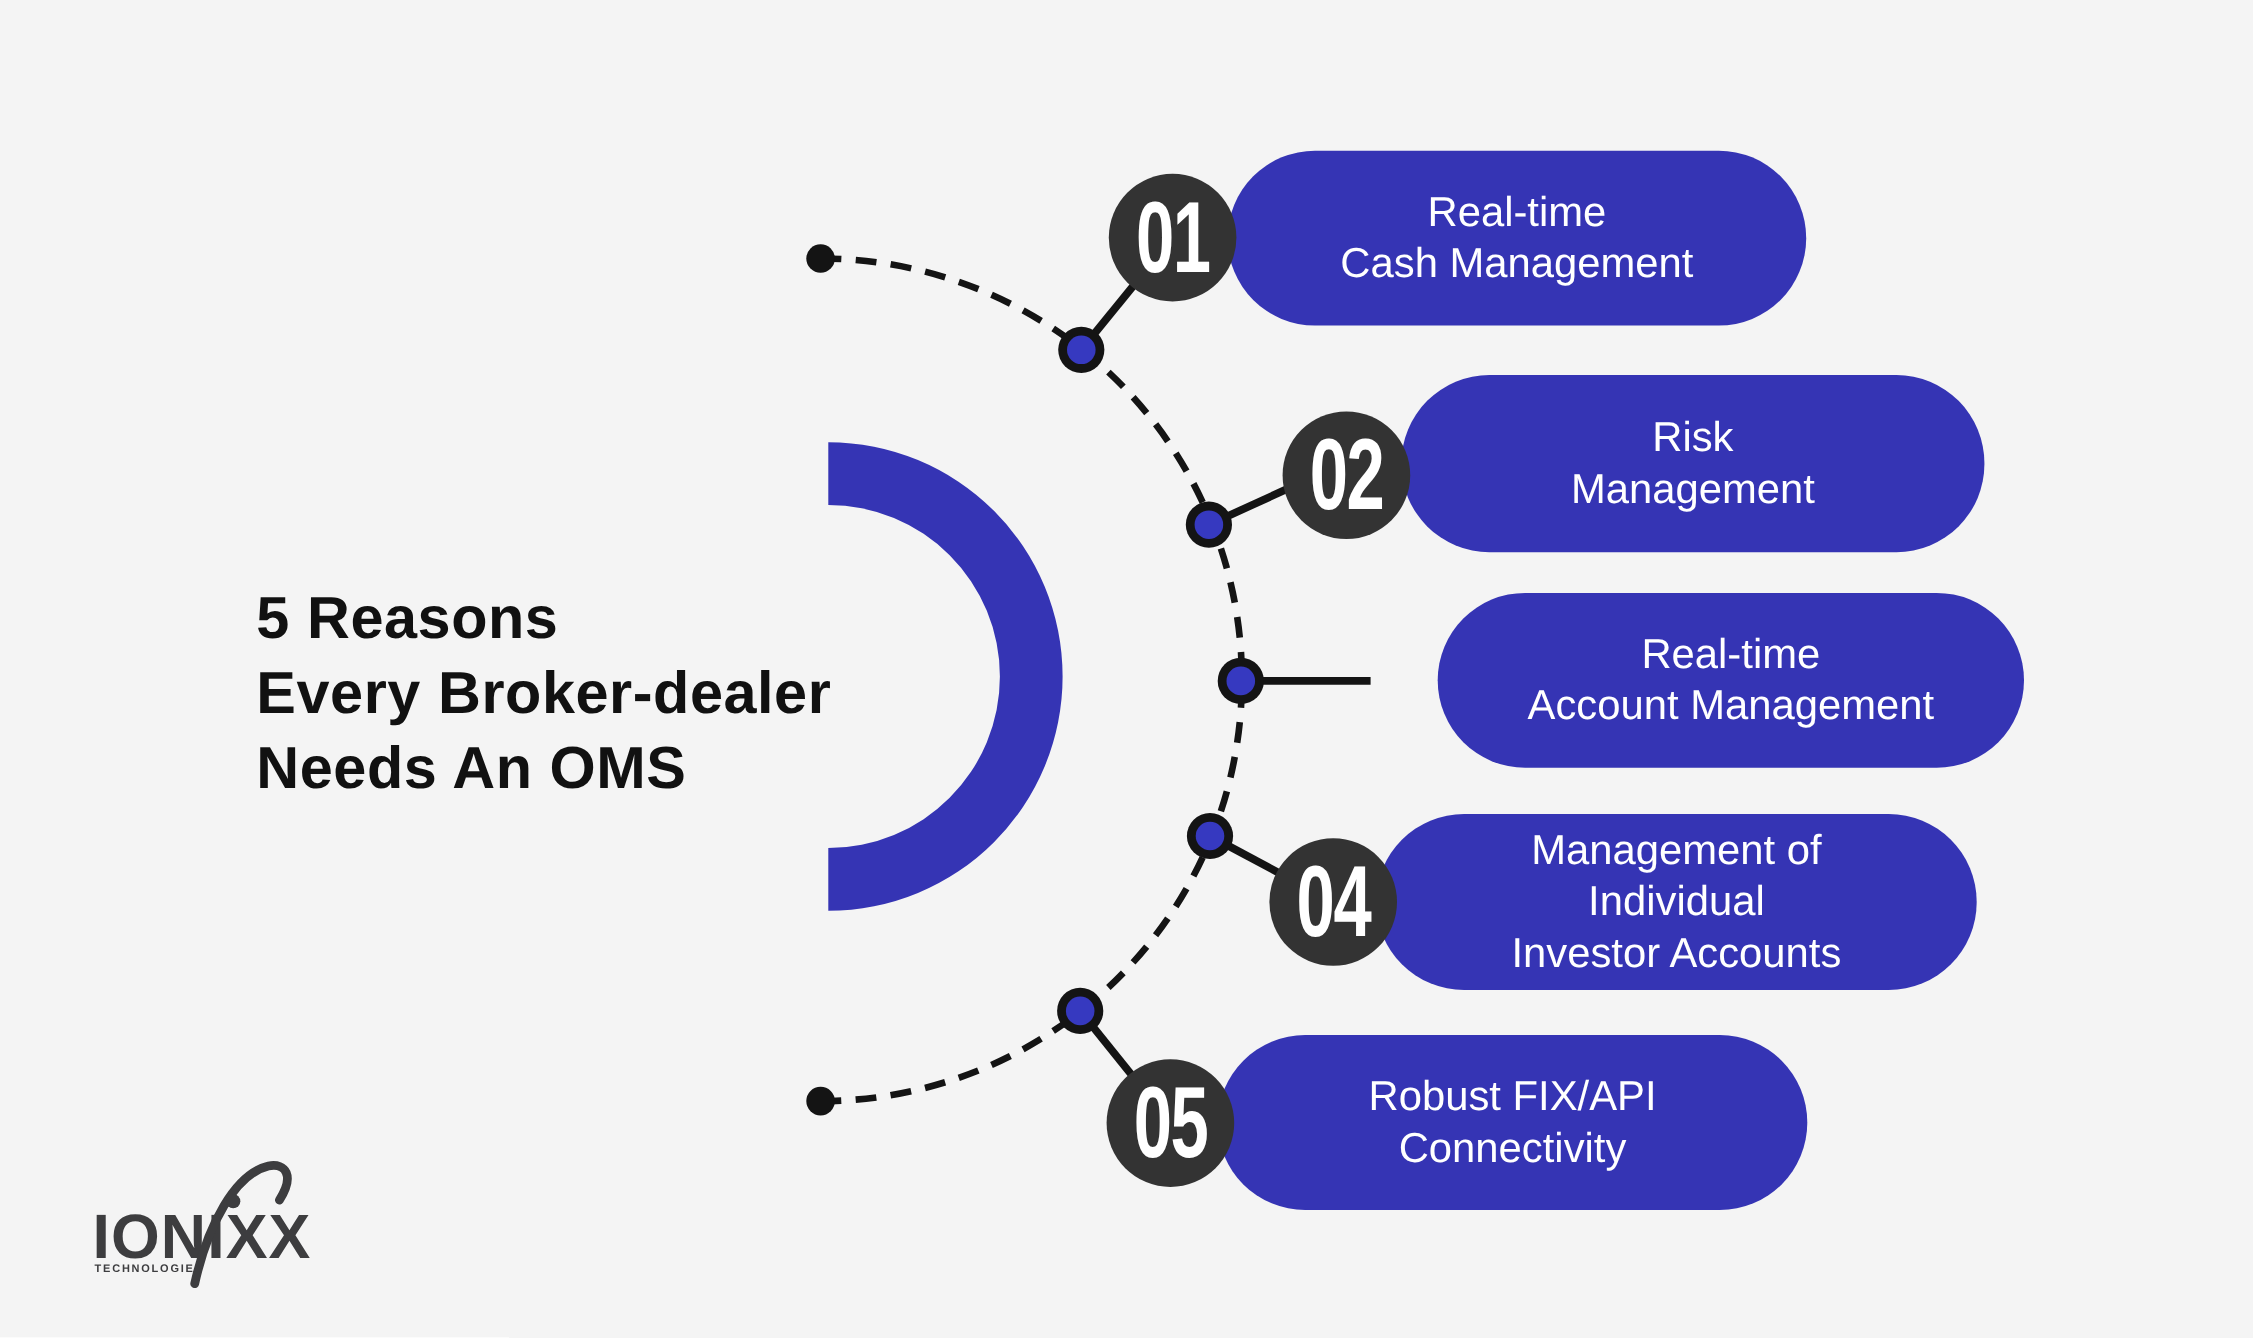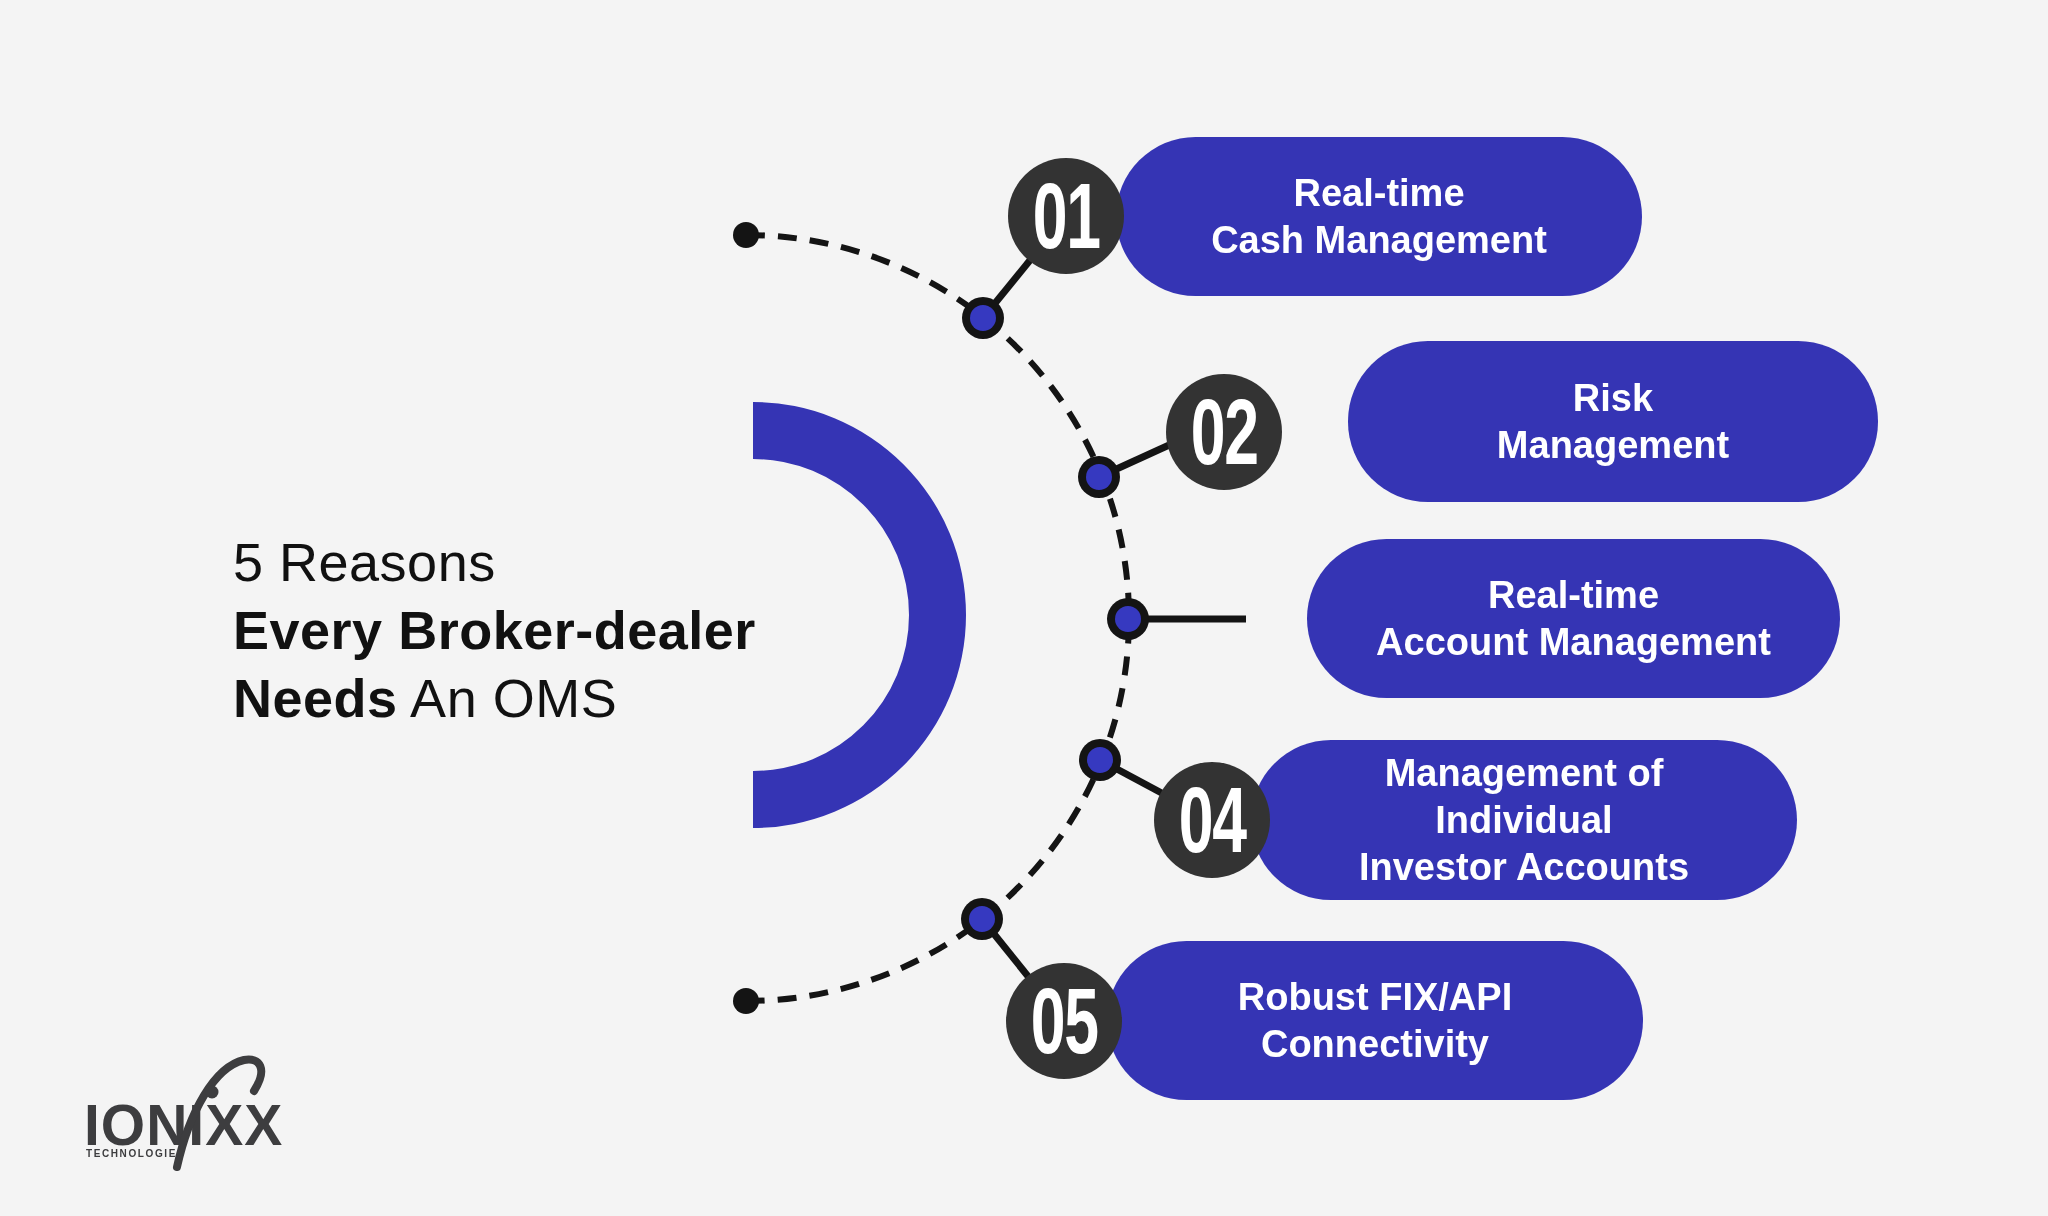--- a/index.html
+++ b/index.html
@@ -21,41 +21,41 @@
     position: absolute;
     left: 233px;
     top: 528px;
     z-index: 2;
     color: #111111;
     font-size: 54px;
     line-height: 68px;
     letter-spacing: 0.5px;
     white-space: nowrap;
   }
-  .t-light { font-weight: 400; }
+  .t-light { font-weight: 700; }
   .t-bold  { font-weight: 700; }
   
   .pill {
     position: absolute;
     z-index: 2;
     background: #3534b4;
     border-radius: 80px;
     display: flex;
     flex-direction: column;
     justify-content: center;
     align-items: center;
     text-align: center;
     color: #ffffff;
-    font-weight: 700;
+    font-weight: 400;
     font-size: 38px;
     line-height: 47px;
   }
   .pill-line { display: block; }
   .p1 { left: 1116px; top: 137px; width: 526px; height: 159px; }
-  .p2 { left: 1348px; top: 341px; width: 530px; height: 161px; }
+  .p2 { left: 1274px; top: 341px; width: 530px; height: 161px; }
   .p3 { left: 1307px; top: 539px; width: 533px; height: 159px; }
   .p4 { left: 1251px; top: 740px; width: 546px; height: 160px; }
   .p5 { left: 1107px; top: 941px; width: 536px; height: 159px; }
   
   .badge {
     position: absolute;
     z-index: 3;
     width: 116px;
     height: 116px;
     border-radius: 50%;

